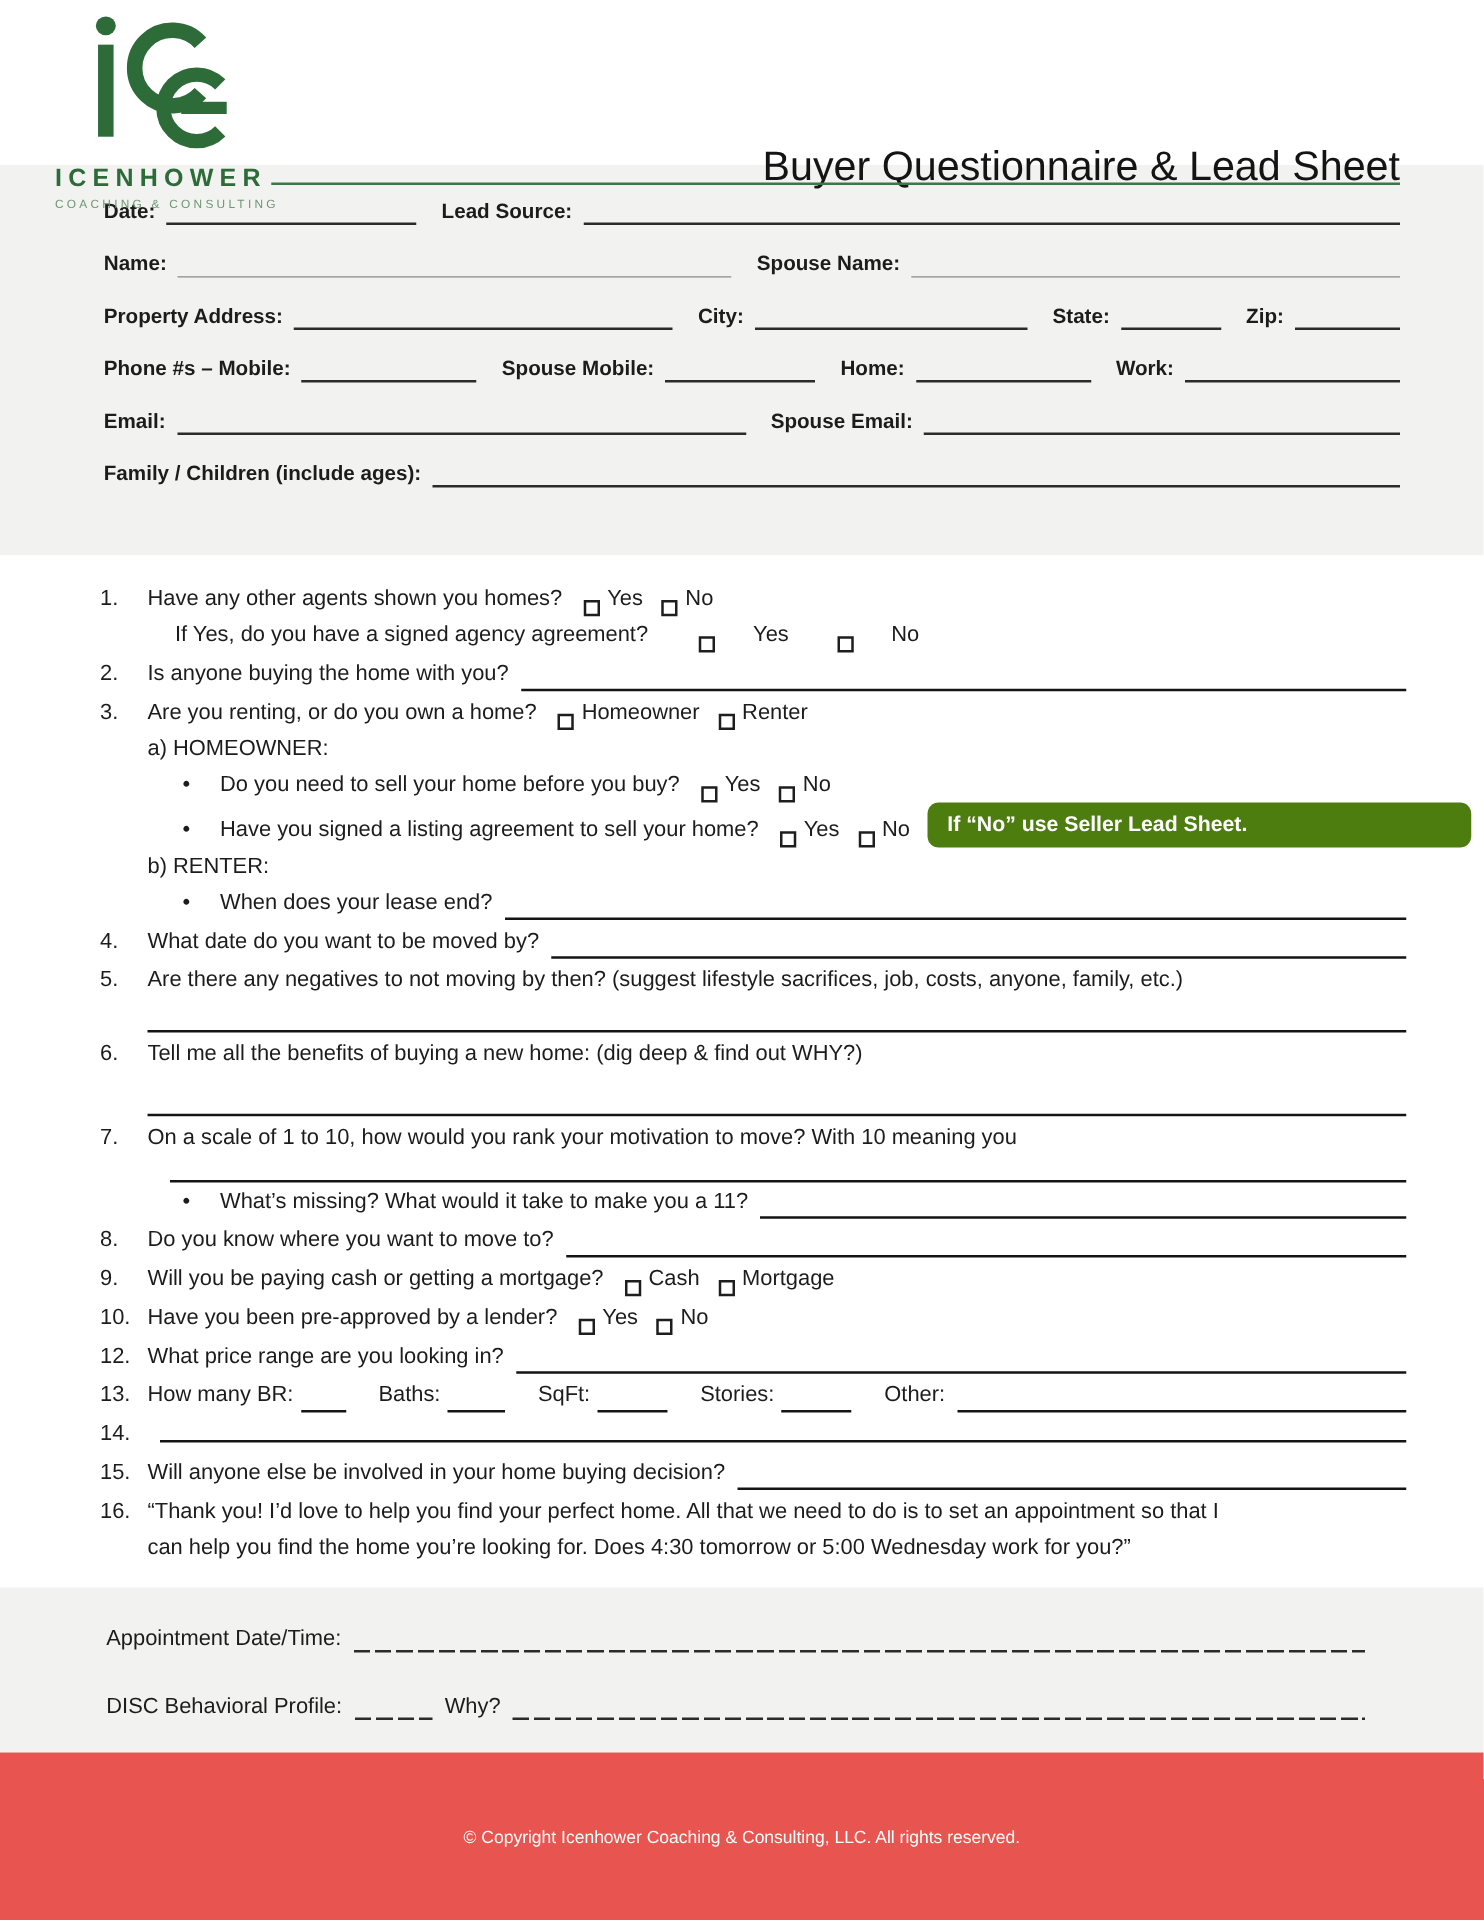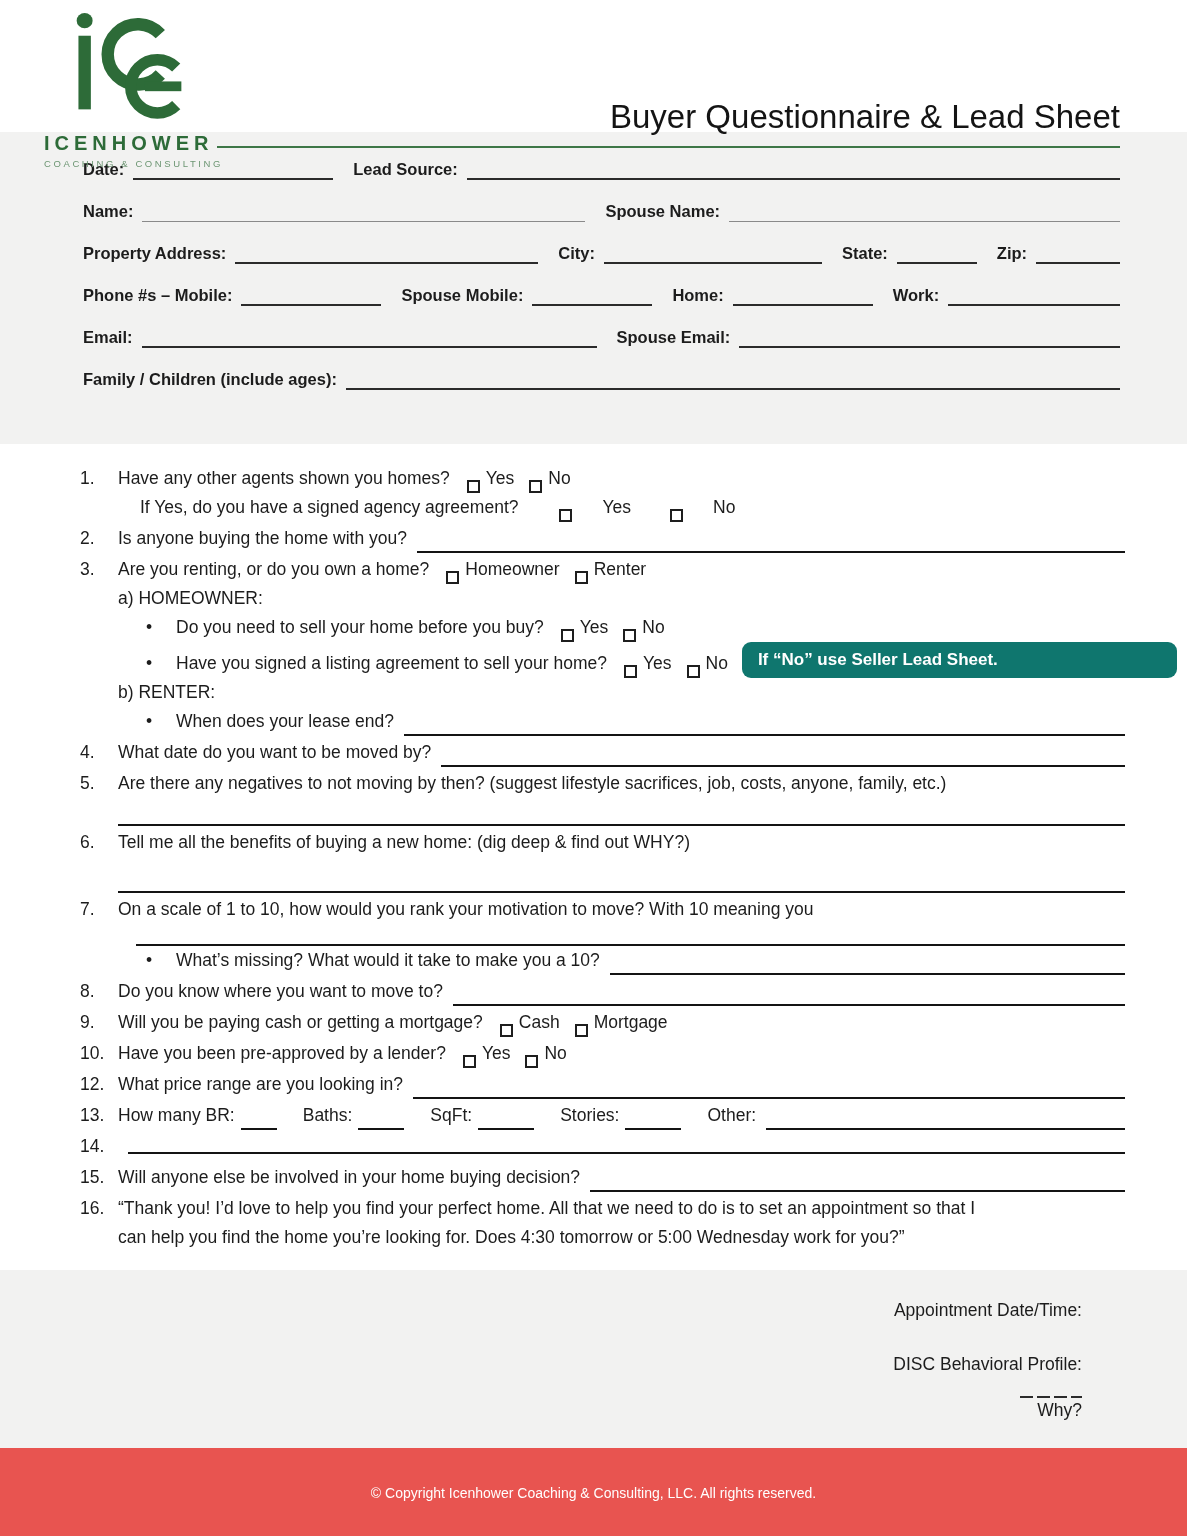--- a/index.html
+++ b/index.html
@@ -9,21 +9,21 @@
     width: 1187px; height: 1536px; margin: 0 auto; background: #fff;
     display: flex; flex-direction: column; overflow: hidden; position: relative;
   }
 
   
   .header { flex: none; position: relative; height: 132px; }
   .logo-block { position: absolute; left: 44px; top: 10px; width: 200px; }
   .monogram { display: block; margin-left: 22px; }
   .brand-name { color: #2d6b38; font-weight: bold; font-size: 20px; letter-spacing: 5px; margin-top: 4px; white-space: nowrap; }
   .brand-tagline { color: #6d9673; font-size: 9.5px; letter-spacing: 2.6px; margin-top: 3px; white-space: nowrap; }
-  .page-title { position: absolute; right: 67px; top: 98px; font-size: 33px; color: #141414; white-space: nowrap; }
+  .page-title { position: absolute; right: 67px; top: 114px; font-size: 33px; color: #141414; white-space: nowrap; }
   .title-rule { position: absolute; left: 217px; right: 67px; top: 146px; height: 2px; background: #3e7747; }
 
   
   .contact-panel { flex: none; background: #f2f2f1; padding: 26px 67px 22px 83px; height: 312px; }
   .c-row { display: flex; align-items: flex-end; margin-bottom: 20px; }
   .c-label { font-weight: bold; font-size: 16.5px; white-space: nowrap; margin-right: 9px; line-height: 22px; }
   .blank { height: 21px; border-bottom: 2px solid #2b2b2b; margin-right: 20px; flex: none; }
   .blank.gray { border-bottom: 1.5px solid #8a8a8a; }
   .blank.grow { flex: 1; margin-right: 0; }
 
@@ -38,27 +38,27 @@
   .qblank.fixed { flex: none; margin-left: 6px; margin-right: 26px; }
   .answer-line { border-bottom: 2px solid #141414; height: 2px; }
   .sub { padding-left: 22px; gap: 24px; }
   .lvl { padding-left: 0; }
   .bullet-row { display: flex; align-items: flex-end; padding-left: 28px; }
   .bdot { flex: none; width: 30px; line-height: 29px; }
   .cb { width: 13px; height: 13px; border: 2px solid #1e1e1e; display: inline-block; margin: 0 6px 0 15px; vertical-align: -1px; background: #fff; }
   .cb.first { margin-left: 17px; }
   .callout {
     flex: 1; margin-left: 14px; margin-right: -52px; align-self: center;
-    background: #0f766e; color: #ffffff; font-weight: bold; font-size: 17px;
+    background: #4d7c0f; color: #ffffff; font-weight: bold; font-size: 17px;
     border-radius: 9px; padding: 8px 16px; line-height: 1.15; white-space: nowrap;
   }
 
   
   .bottom-band { flex: none; background: #f2f2f1; margin-top: 16px; padding: 28px 95px 26px 85px; }
-  .b-row { display: flex; align-items: flex-end; font-size: 17.5px; flex-direction: column; }
+  .b-row { display: flex; align-items: flex-end; font-size: 17.5px; }
   .b-row + .b-row { margin-top: 30px; }
   .b-label { white-space: nowrap; margin-right: 10px; line-height: 24px; }
   .ublank {
     height: 22px; flex: 1;
     background-image: repeating-linear-gradient(90deg, #2b2b2b 0 13px, transparent 13px 17px);
     background-size: 100% 2px; background-repeat: no-repeat; background-position: 0 bottom;
   }
   .ublank.short { flex: none; width: 62px; margin-right: 10px; }
 
   
@@ -236,21 +236,21 @@
 
     <div class="q">
       <span class="qnum">7.</span>
       <div class="qbody">
         <div>On a scale of 1 to 10, how would you rank your motivation to move? With 10 meaning you</div>
         <div class="row">
           <span class="qblank" style="margin-left:18px"></span>
         </div>
         <div class="bullet-row">
           <span class="bdot">•</span>
-          <span class="txt">What’s missing? What would it take to make you a 10?</span>
+          <span class="txt">What’s missing? What would it take to make you a 11?</span>
           <span class="qblank"></span>
         </div>
       </div>
     </div>
 
     <div class="q">
       <span class="qnum">8.</span>
       <div class="qbody">
         <div class="row">
           <span class="txt">Do you know where you want to move to?</span>

